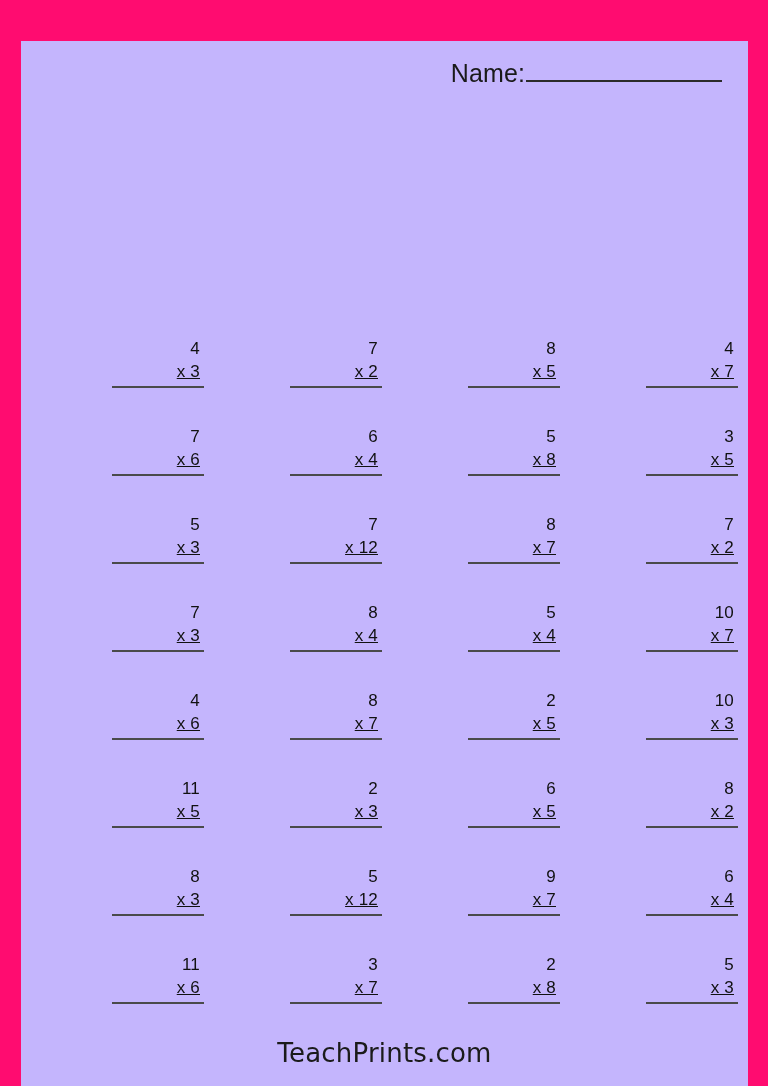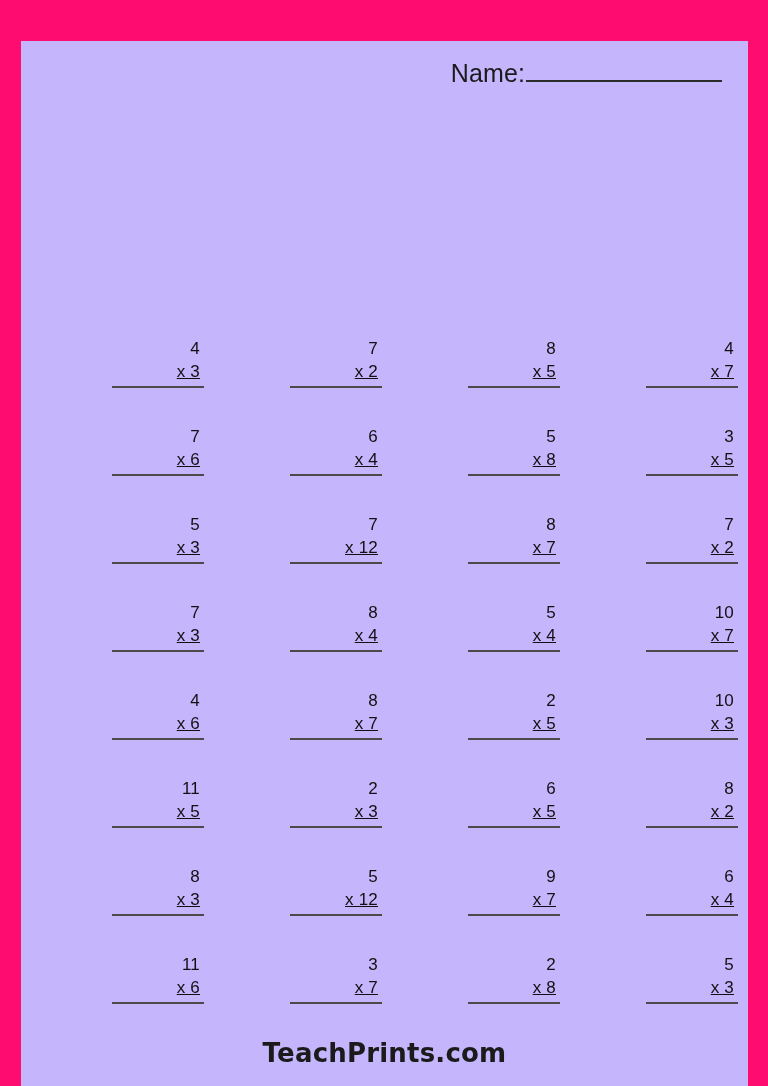--- a/index.html
+++ b/index.html
@@ -125,21 +125,21 @@
   }
 
   
   .footer-brand {
     position: absolute;
     bottom: 18px;
     left: 0;
     width: 100%;
     text-align: center;
     font-size: 26px;
-    font-weight: bold;
+    font-weight: normal;
     color: #1b1b1b;
     font-family: "DejaVu Sans", sans-serif;
     letter-spacing: 0.2px;
   }
 </style>
 </head>
 <body>
 
 <div class="page">
   <div class="sheet">

